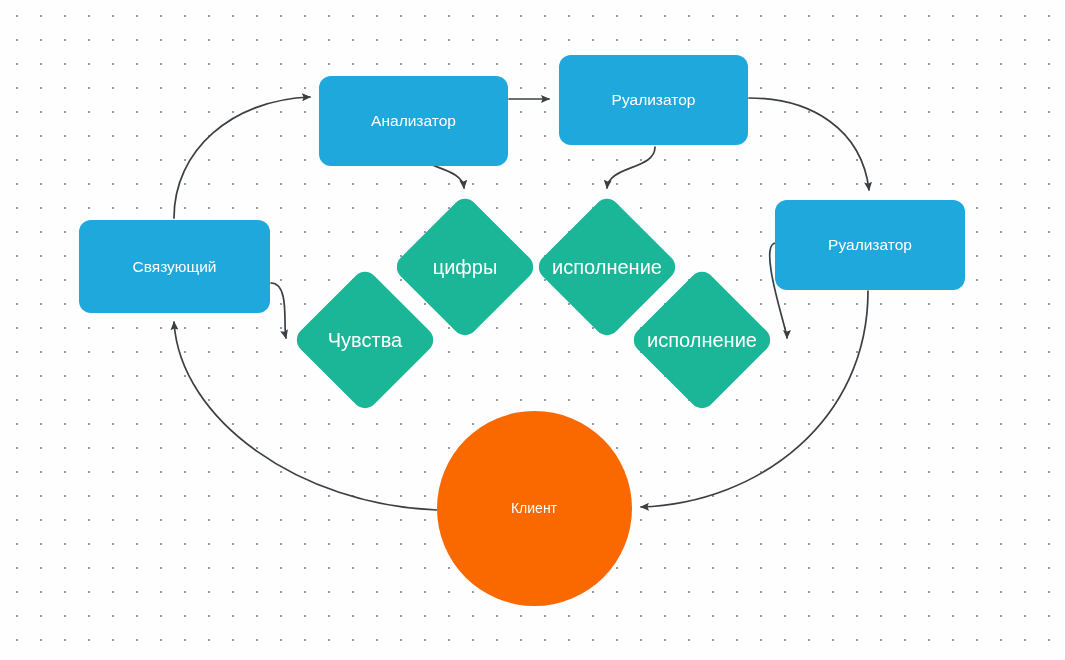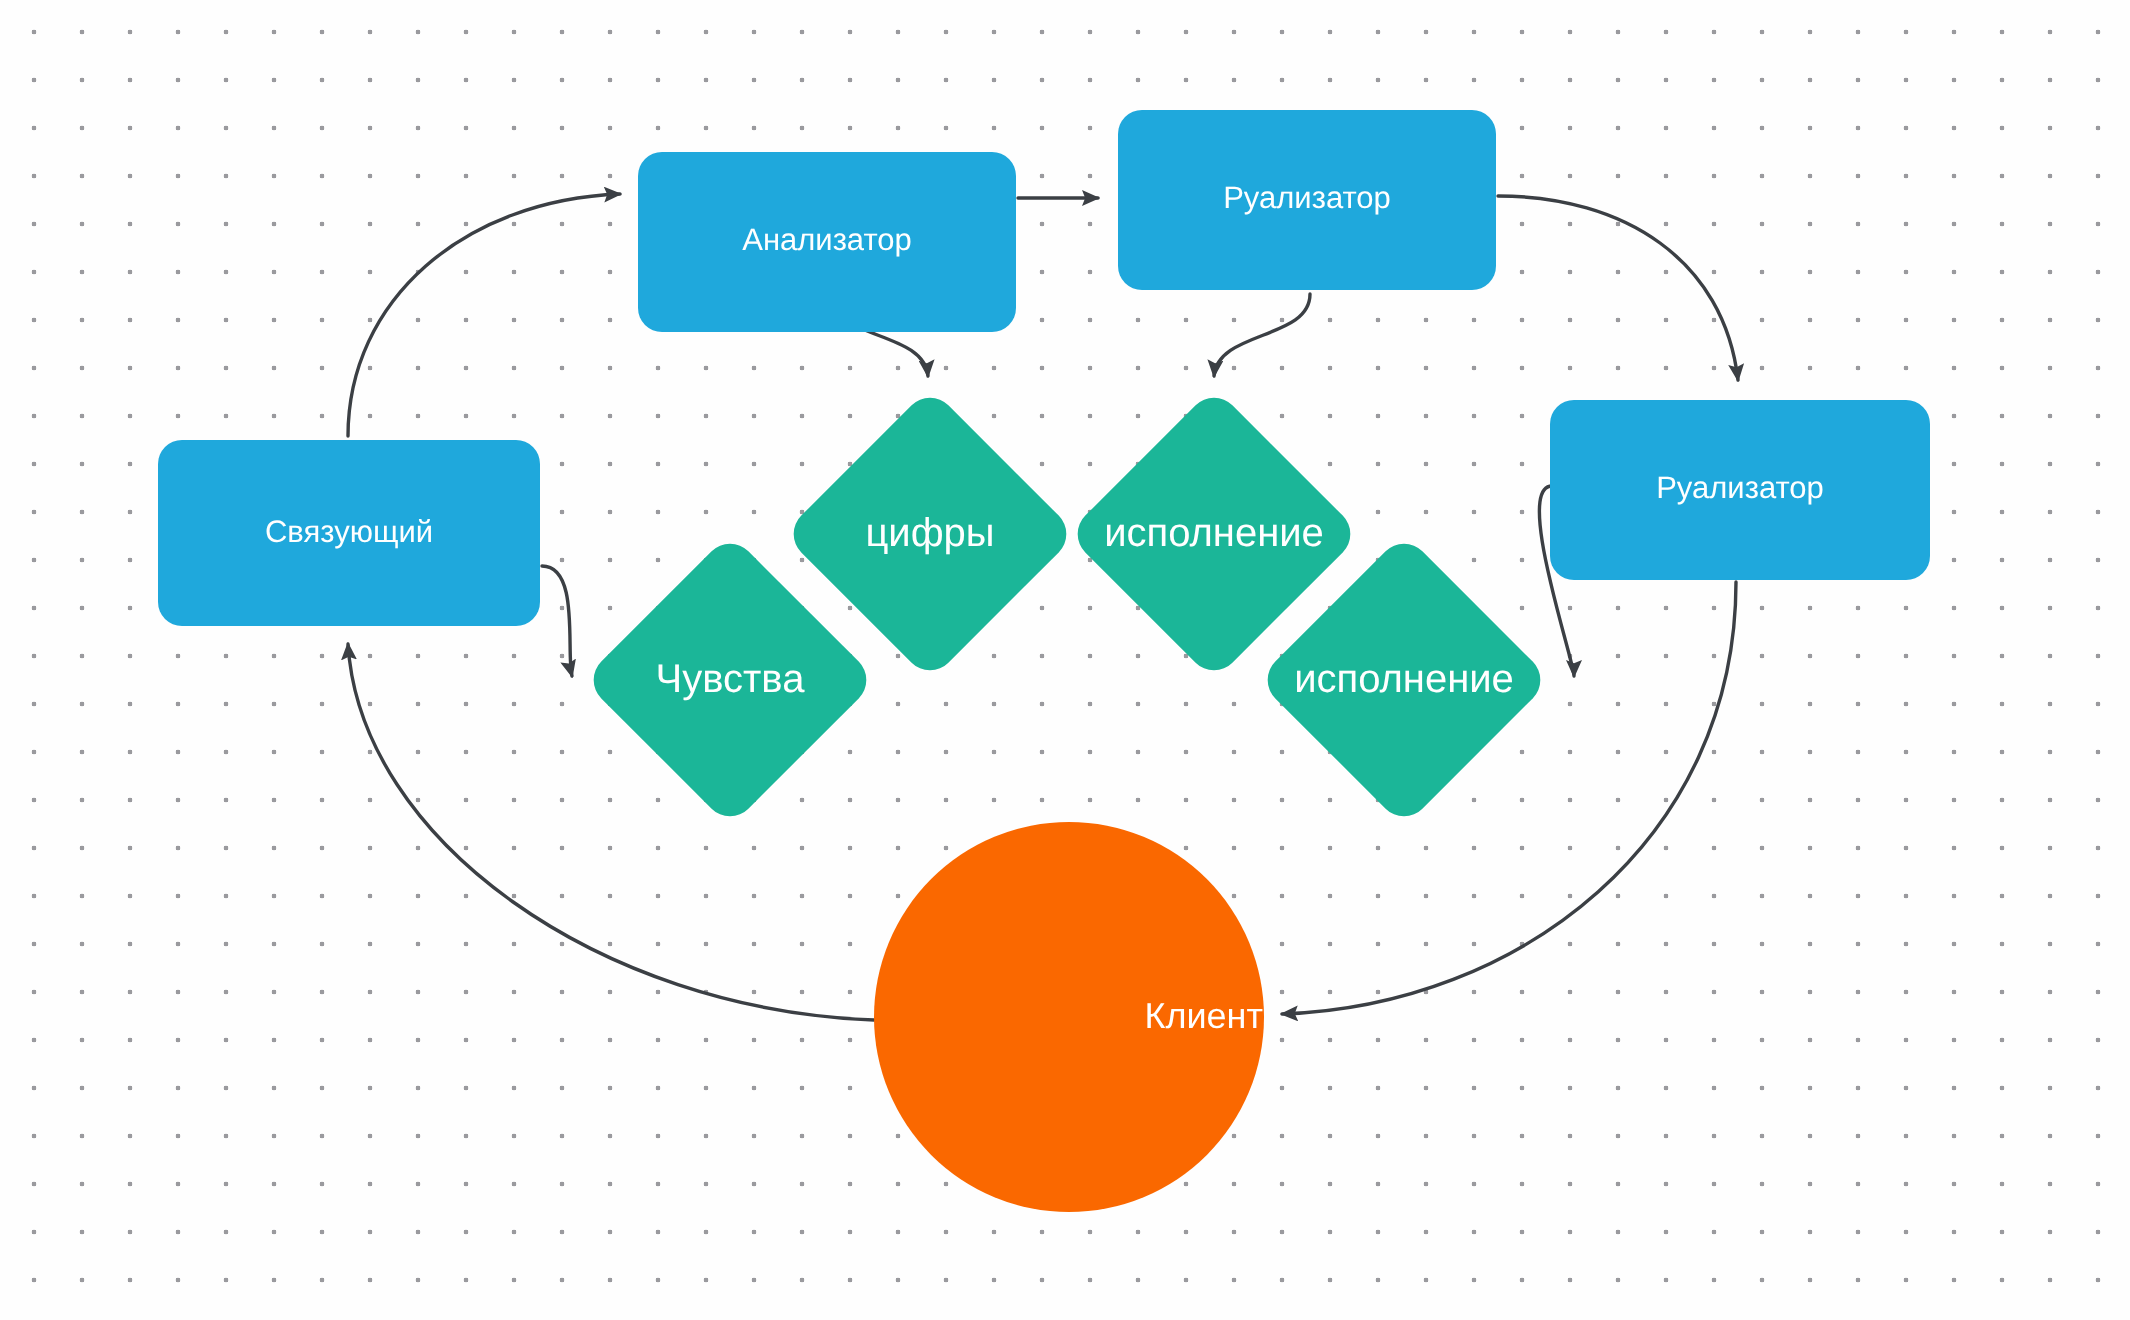--- a/index.html
+++ b/index.html
@@ -55,22 +55,21 @@
     height: 100%;
     border-radius: 13px;
     transform: rotate(45deg);
   }
   .diamond-node .node-label {
     position: relative;
     z-index: 2;
   }
   .circle-node {
     border-radius: 50%;
-    font-size: 18px;
-    justify-content: flex-end;
+    font-size: 14px;
   }
 </style>
 </head>
 <body>
 
 <div id="canvas">
   <svg id="edges" viewBox="0 0 1065 660" xmlns="http://www.w3.org/2000/svg">
     <defs>
       <marker id="arrowhead" markerWidth="9" markerHeight="8" refX="8" refY="4" orient="auto" markerUnits="userSpaceOnUse">
         <path d="M 0 0 L 9 4 L 0 8 L 1.6 4 Z" fill="#3b3f44"></path>

